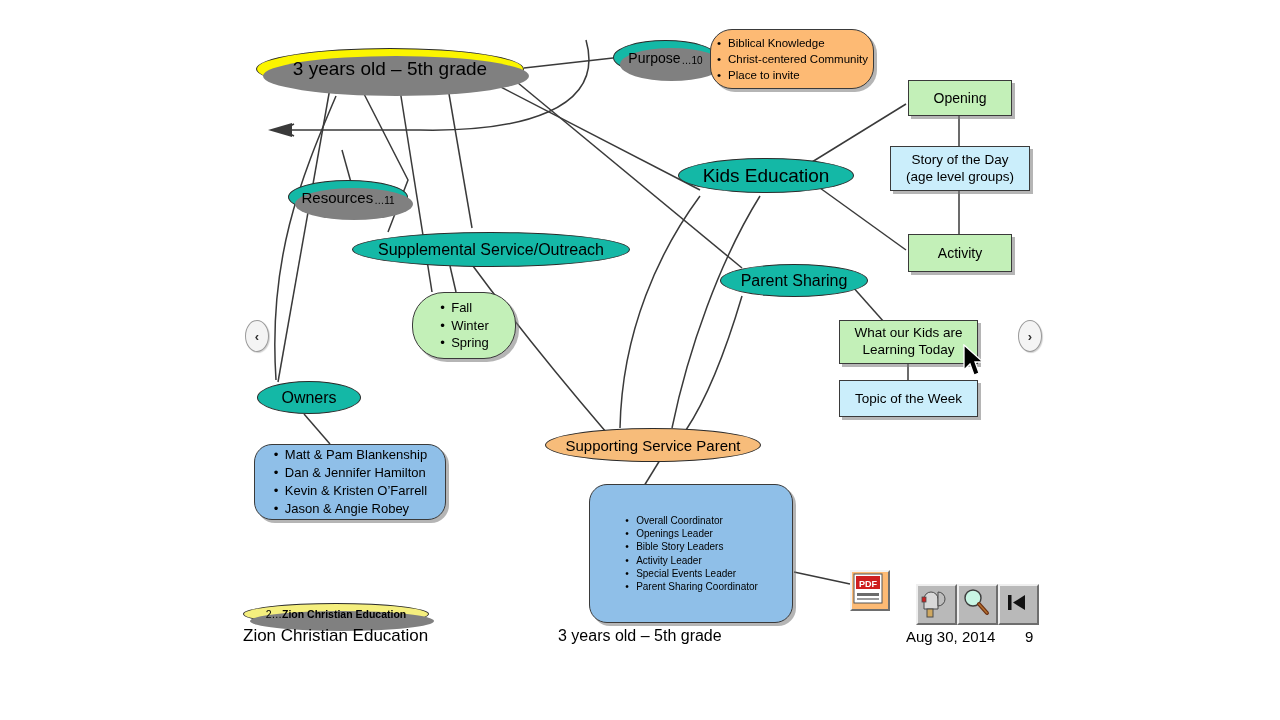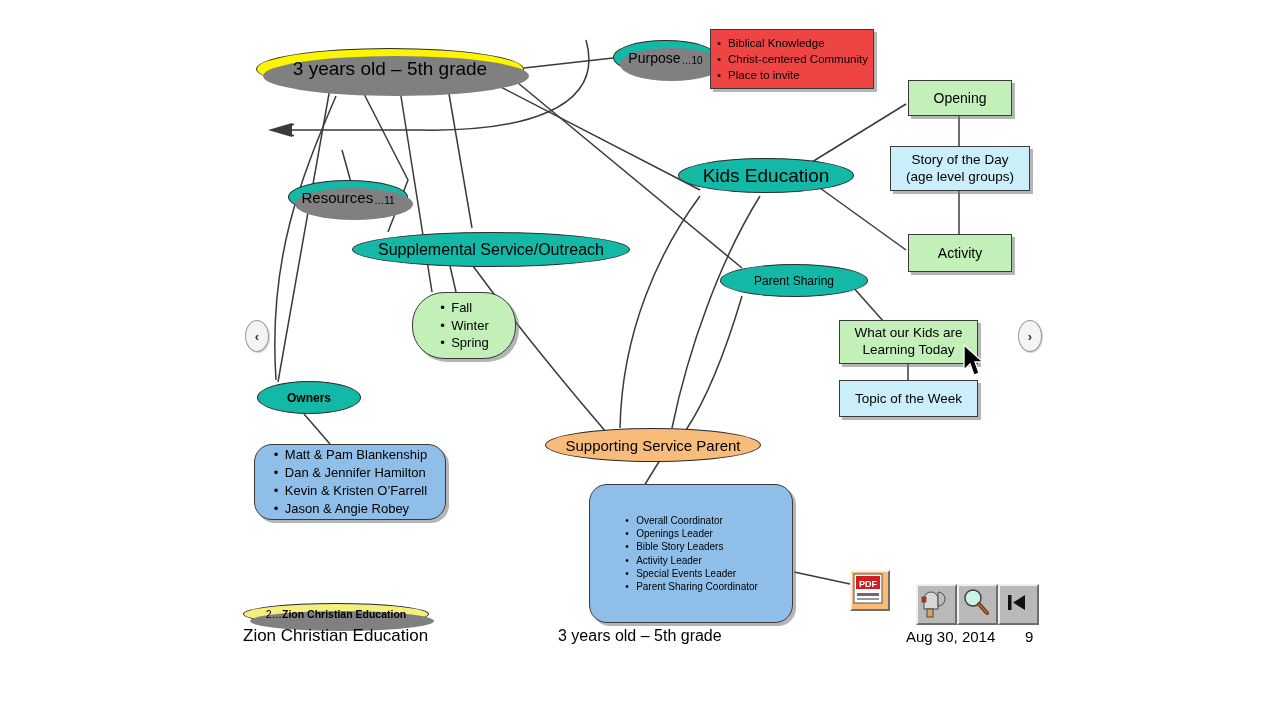--- a/index.html
+++ b/index.html
@@ -53,21 +53,21 @@
   .pale-yellow { background: #f5ef7e; }
 
   
   .rect {
     border: 1px solid #3a3a3a;
     background: #fff;
   }
   .green { background: #c3f0b8; }
   .lblue { background: #cbeefb; }
   .blue { background: #8fbfe8; border-radius: 18px; }
-  .orange-box { background: #ef4444; }
+  .orange-box { background: #fdba74; border-radius: 22px; }
 
   .rect-shadow {
     box-shadow: 3px 3px 0 rgba(120,120,120,0.55);
   }
 
   .bullets {
     display: block;
     text-align: left;
     padding: 5px 8px 5px 9px;
   }
@@ -233,36 +233,36 @@
     <div>
       <div>Story of the Day</div>
       <div>(age level groups)</div>
     </div>
   </div>
 
   <div class="node rect green rect-shadow" style="left:908px; top:234px; width:104px; height:38px; font-size:14px;">
     <span>Activity</span>
   </div>
 
-  <div class="node oval cyan" style="left:720px; top:264px; width:148px; height:33px; font-size:12px;">
+  <div class="node oval cyan" style="left:720px; top:264px; width:148px; height:33px; font-size:16px;">
     <span>Parent Sharing</span>
   </div>
 
   <div class="node rect green rect-shadow" style="left:839px; top:320px; width:139px; height:44px; font-size:13.5px; line-height:1.25;">
     <div>
       <div>What our Kids are</div>
       <div>Learning Today</div>
     </div>
   </div>
 
   <div class="node rect lblue rect-shadow" style="left:839px; top:380px; width:139px; height:37px; font-size:13.5px;">
     <span>Topic of the Week</span>
   </div>
 
-  <div class="node oval cyan" style="left:257px; top:381px; width:104px; height:33px; font-size:12px;font-weight:bold;">
+  <div class="node oval cyan" style="left:257px; top:381px; width:104px; height:33px; font-size:16px;">
     <span>Owners</span>
   </div>
 
   <div class="node rect blue rect-shadow" style="left:254px; top:444px; width:192px; height:76px; font-size:13px;">
     <div class="bullets">
       <div>Matt &amp; Pam Blankenship</div>
       <div>Dan &amp; Jennifer Hamilton</div>
       <div>Kevin &amp; Kristen O’Farrell</div>
       <div>Jason &amp; Angie Robey</div>
     </div>

